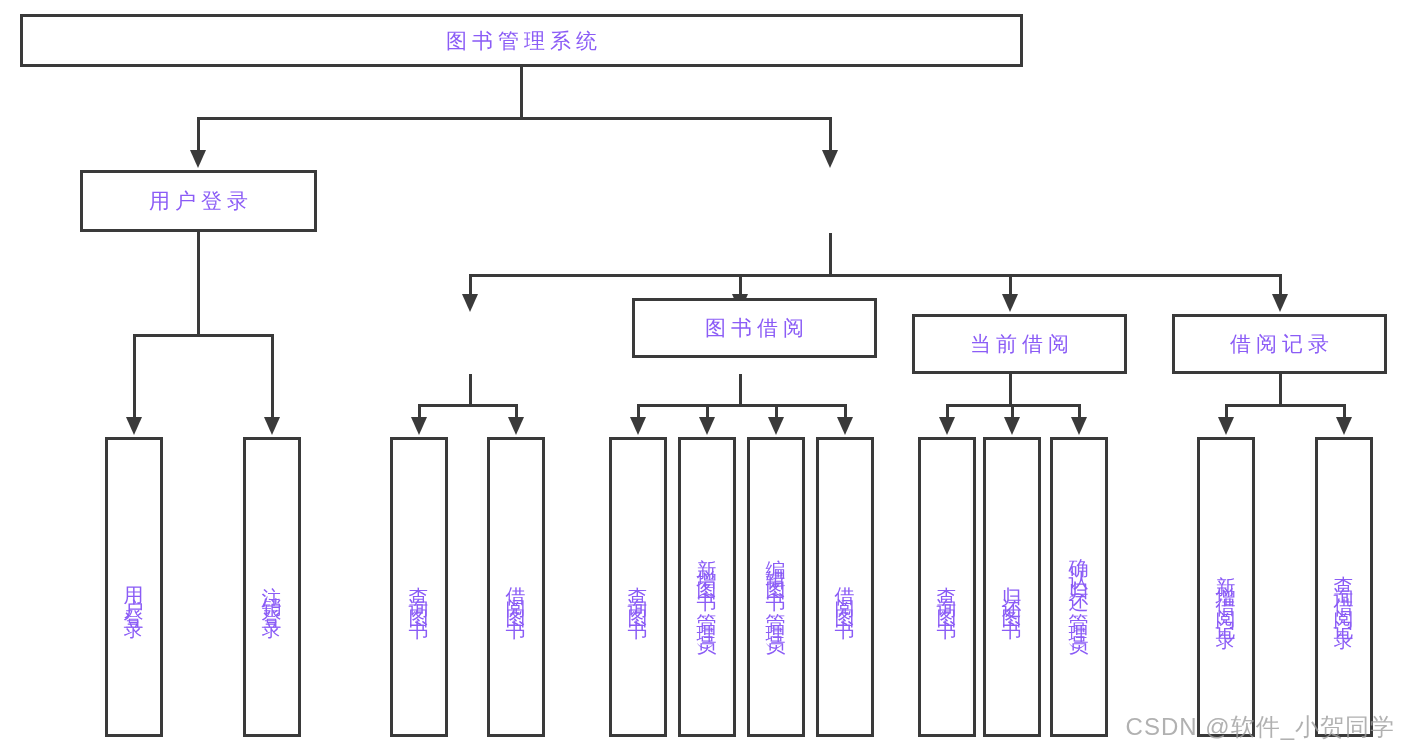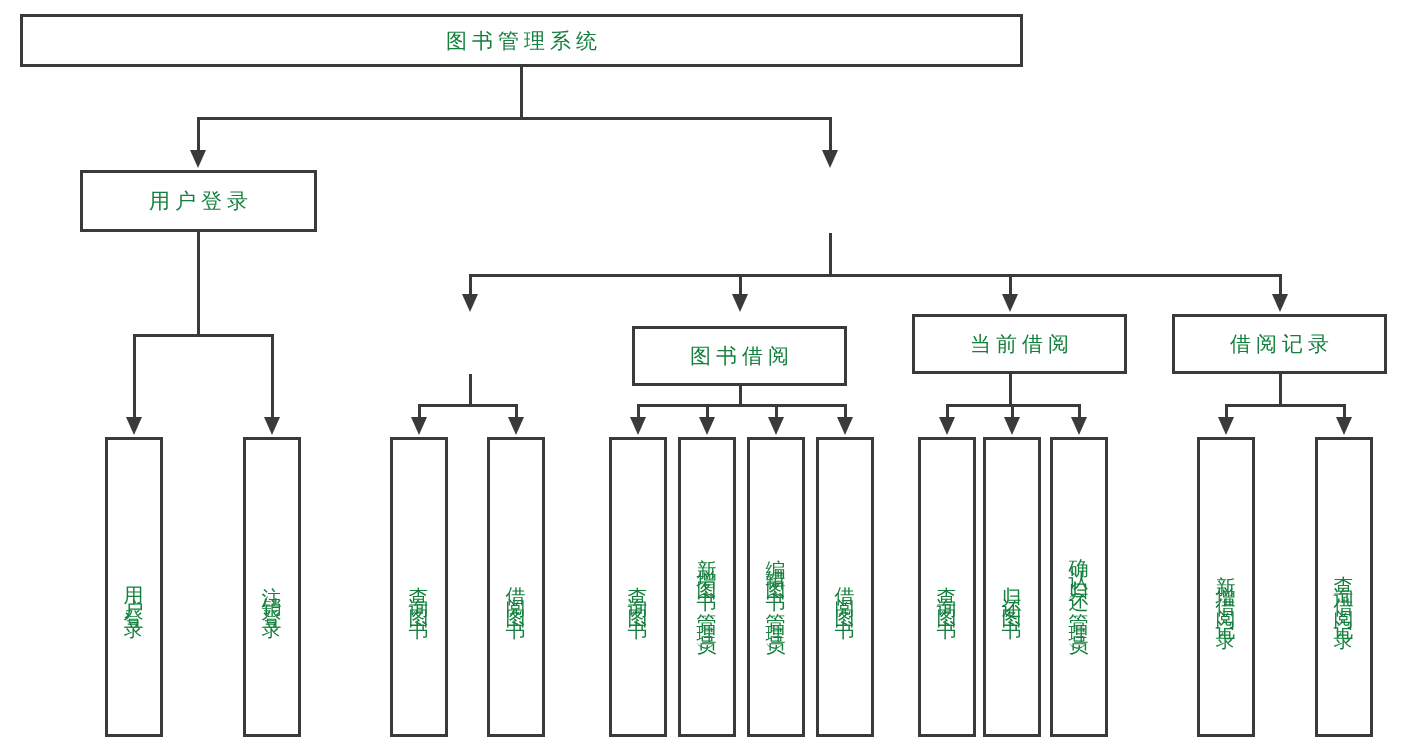--- a/index.html
+++ b/index.html
@@ -6,21 +6,21 @@
   html,body { background:#ffffff; }
   body { font-family:"Liberation Sans","DejaVu Sans",sans-serif; }
   .canvas {
     position:relative; width:1405px; height:747px;
     background:#ffffff; overflow:hidden;
   }
   .node {
     position:absolute; background:#ffffff;
     border:3px solid #3a3a3a;
     display:flex; align-items:center; justify-content:center;
-    color:#15803d; z-index:2;
+    color:#8b5cf6; z-index:2;
   }
   .node.h .lbl {
     font-size:21px; letter-spacing:5px; padding-left:5px;
     white-space:nowrap; line-height:1.2;
   }
   .node.v .lbl {
     writing-mode:vertical-rl; text-orientation:mixed;
     font-size:20px; letter-spacing:11px; padding-top:11px;
     line-height:1; white-space:nowrap;
   }
@@ -43,21 +43,21 @@
 <div class="canvas">
 
   <div class="node h" style="left:20px;top:14px;width:1003px;height:53px">
     <span class="lbl">图书管理系统</span>
   </div>
 
   <div class="node h" style="left:80px;top:170px;width:237px;height:62px">
     <span class="lbl">用户登录</span>
   </div>
 
-  <div class="node h" style="left:632px;top:326px;width:215px;height:60px">
+  <div class="node h" style="left:632px;top:298px;width:245px;height:60px">
     <span class="lbl">图书借阅</span>
   </div>
   <div class="node h" style="left:912px;top:314px;width:215px;height:60px">
     <span class="lbl">当前借阅</span>
   </div>
   <div class="node h" style="left:1172px;top:314px;width:215px;height:60px">
     <span class="lbl">借阅记录</span>
   </div>
 
   <div class="node v" style="left:105px;top:437px;width:58px;height:300px">
@@ -152,13 +152,14 @@
       <div class="line" style="left: 1010.5px; top: 405px; width: 3px; height: 13px;"></div>
       <div class="arrowhead" style="left: 1004px; top: 417px;"></div>
       <div class="line" style="left: 1077.5px; top: 405px; width: 3px; height: 13px;"></div>
       <div class="arrowhead" style="left: 1071px; top: 417px;"></div>
       <div class="line" style="left: 1224.5px; top: 405px; width: 3px; height: 13px;"></div>
       <div class="arrowhead" style="left: 1218px; top: 417px;"></div>
       <div class="line" style="left: 1342.5px; top: 405px; width: 3px; height: 13px;"></div>
       <div class="arrowhead" style="left: 1336px; top: 417px;"></div>
     </div>
 
+  <div class="watermark">CSDN @软件_小贺同学</div>
 </div>
 
 </body></html>

